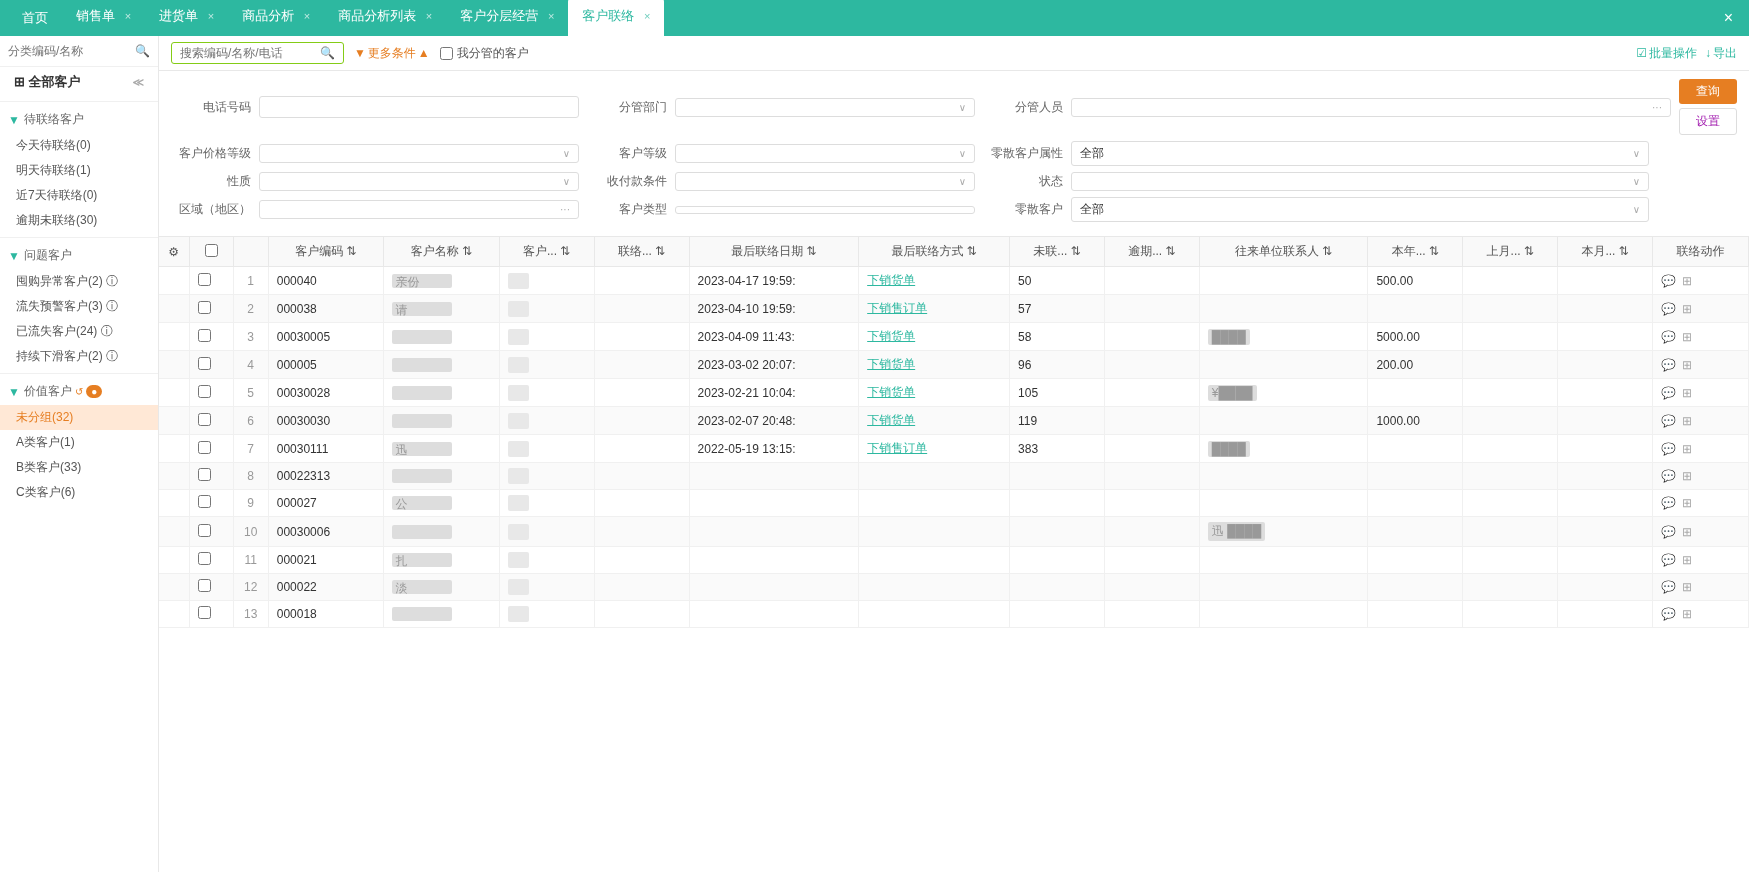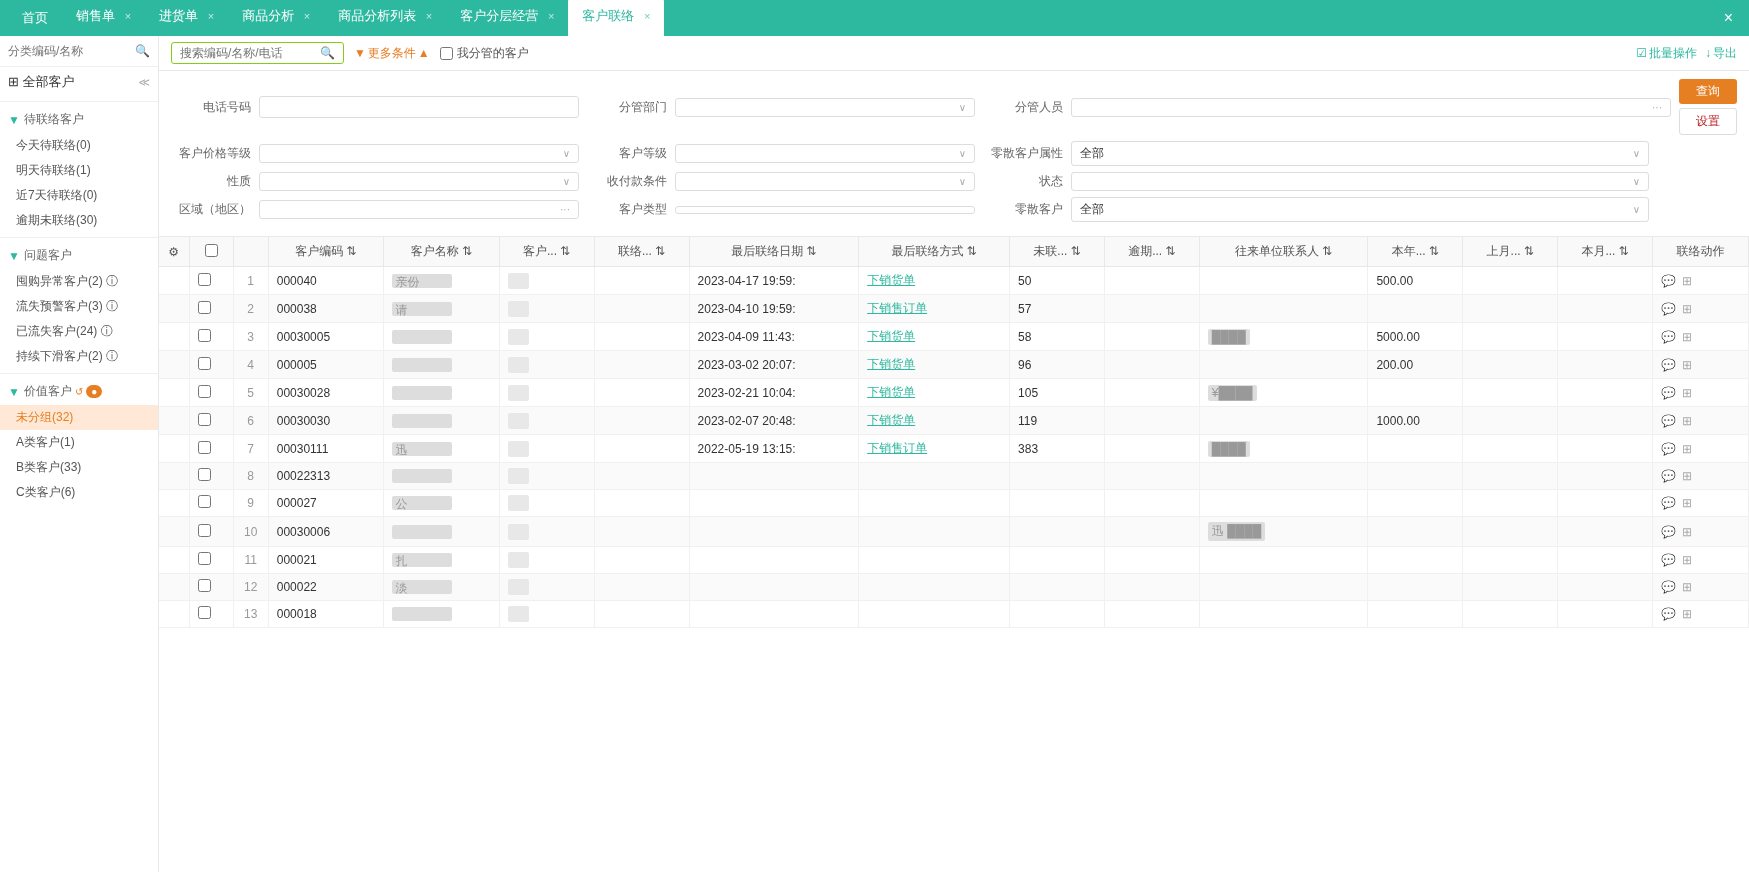--- a/index.html
+++ b/index.html
@@ -74,22 +74,22 @@
       border: none;
       outline: none;
       font-size: 12px;
       color: #999;
       width: 100%;
     }
     .sidebar-section-header {
       display: flex;
       align-items: center;
       justify-content: space-between;
-      padding: 6px 8px;
-      font-weight: normal;
+      padding: 6px 14px;
+      font-weight: bold;
       font-size: 13px;
       color: #333;
       cursor: pointer;
     }
     .sidebar-section-header .collapse-icon {
       font-size: 11px;
       color: #aaa;
     }
     .sidebar-group-title {
       padding: 5px 8px;
@@ -221,21 +221,21 @@
       background: #e67e22;
       color: #fff;
       border: none;
       padding: 4px 16px;
       border-radius: 3px;
       cursor: pointer;
       font-size: 12px;
     }
     .btn-default {
       background: #fff;
-      color: #b91c1c;
+      color: #a21caf;
       border: 1px solid #ddd;
       padding: 4px 16px;
       border-radius: 3px;
       cursor: pointer;
       font-size: 12px;
     }
 
     
     .table-container {
       flex: 1;

